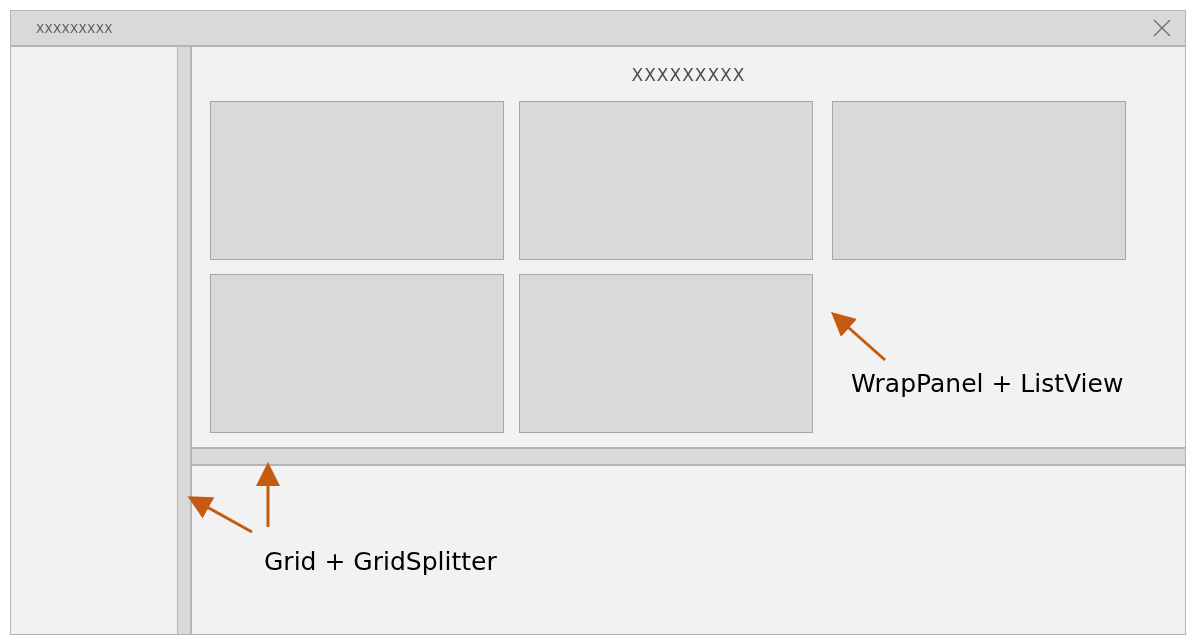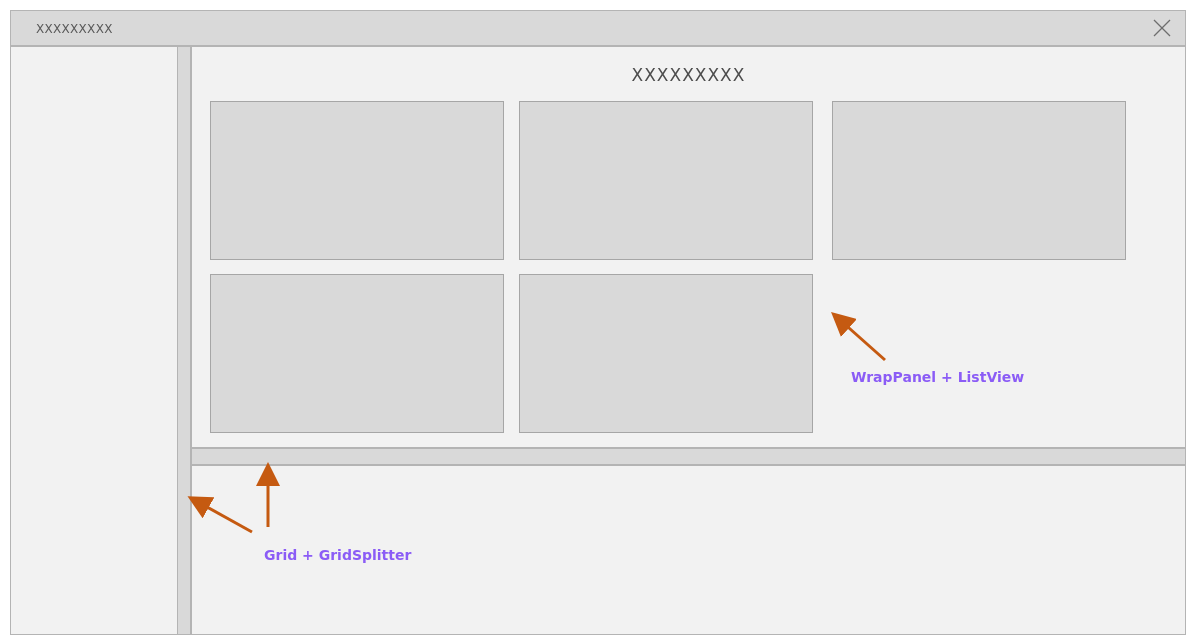--- a/index.html
+++ b/index.html
@@ -8,21 +8,21 @@
   .titlebar { position:absolute; left:0; top:0; width:1174px; height:34px; background:#d9d9d9; border-bottom:2px solid #b4b4b4; }
   .title-text { position:absolute; left:25px; top:11px; font-size:12px; color:#595959; letter-spacing:0.3px; }
   .close-icon { position:absolute; right:14px; top:8px; width:18px; height:18px; cursor:pointer; }
   .left-pane { position:absolute; left:0; top:36px; width:166px; height:587px; background:#f2f2f2; }
   .vsplitter { position:absolute; left:166px; top:36px; width:12px; height:587px; background:#d9d9d9; border-left:1px solid #b4b4b4; border-right:2px solid #b4b4b4; cursor:col-resize; }
   .top-pane { position:absolute; left:181px; top:36px; width:993px; height:400px; background:#f2f2f2; }
   .header-text { position:absolute; left:0; width:993px; top:18px; text-align:center; font-size:17px; color:#4d4d4d; letter-spacing:1px; }
   .tile { position:absolute; width:294px; height:159px; background:#d9d9d9; border:1px solid #a6a6a6; box-sizing:border-box; }
   .hsplitter { position:absolute; left:181px; top:436px; width:993px; height:15px; background:#d9d9d9; border-top:2px solid #b4b4b4; border-bottom:2px solid #b4b4b4; cursor:row-resize; }
   .bottom-pane { position:absolute; left:181px; top:455px; width:993px; height:168px; background:#f2f2f2; }
-  .annotation { position:absolute; font-family:"DejaVu Sans", sans-serif; font-weight:bold; font-size:14px; color:#8b5cf6; white-space:nowrap; }
+  .annotation { position:absolute; font-family:"DejaVu Sans", sans-serif; font-weight:normal; font-size:25px; color:#000000; white-space:nowrap; }
   svg.arrows { position:absolute; left:0; top:0; width:1200px; height:643px; pointer-events:none; }
 </style>
 </head>
 <body>
 
 <div class="window">
   <div class="titlebar">
     <span class="title-text">XXXXXXXXX</span>
     <svg class="close-icon" viewBox="0 0 18 18">
       <line x1="1" y1="1" x2="17" y2="17" stroke="#6e6e6e" stroke-width="1.3"></line>

